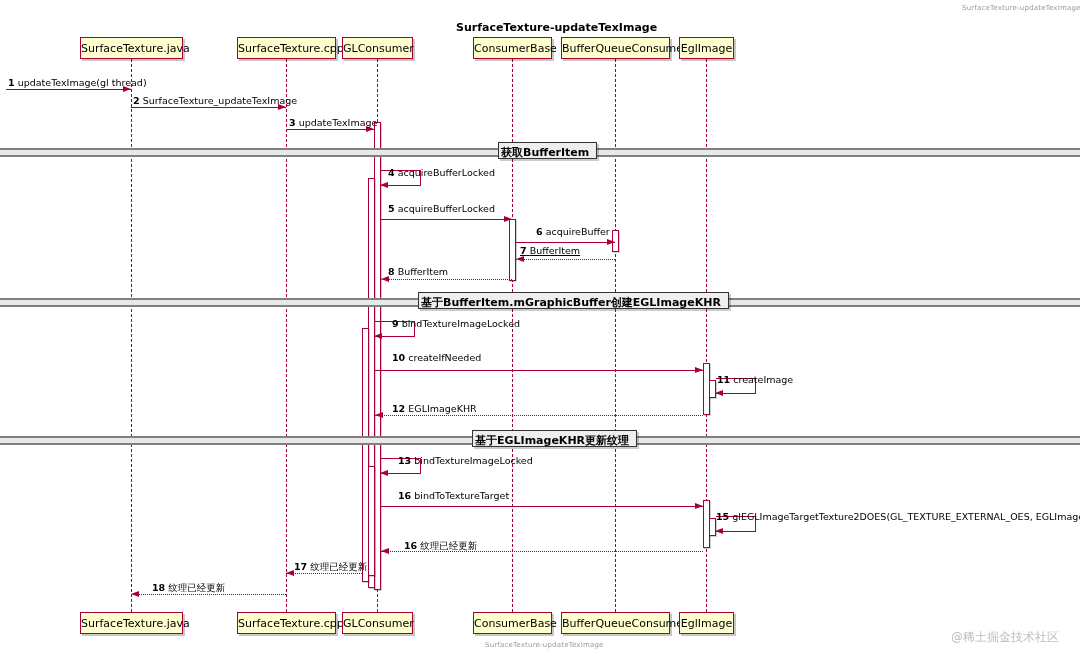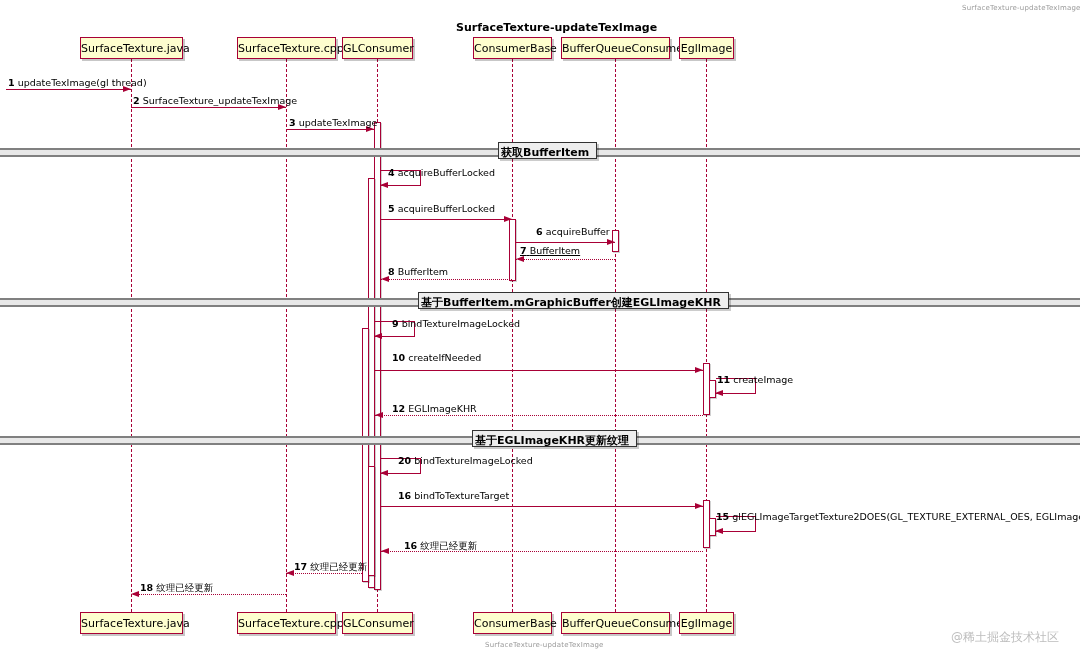--- a/index.html
+++ b/index.html
@@ -214,33 +214,33 @@
     <div class="arrowhead right" style="top: 367px; left: 695px;"></div>
     <div class="msg-label" style="left: 392px; top: 352px;"><b>10</b> <span>createIfNeeded</span></div>
     <div class="selfloop" style="left: 716px; top: 378px; width: 40px; height: 16px;"></div>
     <div class="arrowhead left" style="left: 715px; top: 390px;"></div>
     <div class="msg-label" style="left: 717px; top: 374px;"><b>11</b> <span>createImage</span></div>
     <div class="msg-line dotted" style="left: 375px; top: 415px; width: 328px;"></div>
     <div class="arrowhead left" style="top: 412px; left: 375px;"></div>
     <div class="msg-label" style="left: 392px; top: 403px;"><b>12</b> <span>EGLImageKHR</span></div>
     <div class="selfloop" style="left: 381px; top: 458px; width: 40px; height: 16px;"></div>
     <div class="arrowhead left" style="left: 380px; top: 470px;"></div>
-    <div class="msg-label" style="left: 398px; top: 455px;"><b>20</b> <span>bindTextureImageLocked</span></div>
+    <div class="msg-label" style="left: 398px; top: 455px;"><b>13</b> <span>bindTextureImageLocked</span></div>
     <div class="msg-line" style="left: 381px; top: 506px; width: 322px;"></div>
     <div class="arrowhead right" style="top: 503px; left: 695px;"></div>
     <div class="msg-label" style="left: 398px; top: 490px;"><b>16</b> <span>bindToTextureTarget</span></div>
     <div class="selfloop" style="left: 716px; top: 516px; width: 40px; height: 16px;"></div>
     <div class="arrowhead left" style="left: 715px; top: 528px;"></div>
     <div class="msg-label" style="left: 716px; top: 511px;"><b>15</b> <span>glEGLImageTargetTexture2DOES(GL_TEXTURE_EXTERNAL_OES, EGLImageKHR)</span></div>
     <div class="msg-line dotted" style="left: 381px; top: 551px; width: 322px;"></div>
     <div class="arrowhead left" style="top: 548px; left: 381px;"></div>
     <div class="msg-label" style="left: 404px; top: 540px;"><b>16</b> <span>纹理已经更新</span></div>
     <div class="msg-line dotted" style="left: 286px; top: 573px; width: 76px;"></div>
     <div class="arrowhead left" style="top: 570px; left: 286px;"></div>
     <div class="msg-label" style="left: 294px; top: 561px;"><b>17</b> <span>纹理已经更新</span></div>
     <div class="msg-line dotted" style="left: 131px; top: 594px; width: 155px;"></div>
     <div class="arrowhead left" style="top: 591px; left: 131px;"></div>
-    <div class="msg-label" style="left: 140px; top: 582px;"><b>18</b> <span>纹理已经更新</span></div>
+    <div class="msg-label" style="left: 152px; top: 582px;"><b>18</b> <span>纹理已经更新</span></div>
     <div class="diagram-title" style="left: 456px; top: 21px;">SurfaceTexture-updateTexImage</div>
     <div class="corner-caption" style="left: 962px; top: 4px;">SurfaceTexture-updateTexImage</div>
     <div class="corner-caption" style="left: 485px; top: 641px;">SurfaceTexture-updateTexImage</div>
     <div class="watermark" style="left: 951px; top: 629px;">@稀土掘金技术社区</div>
   </div>
 
 </body></html>

